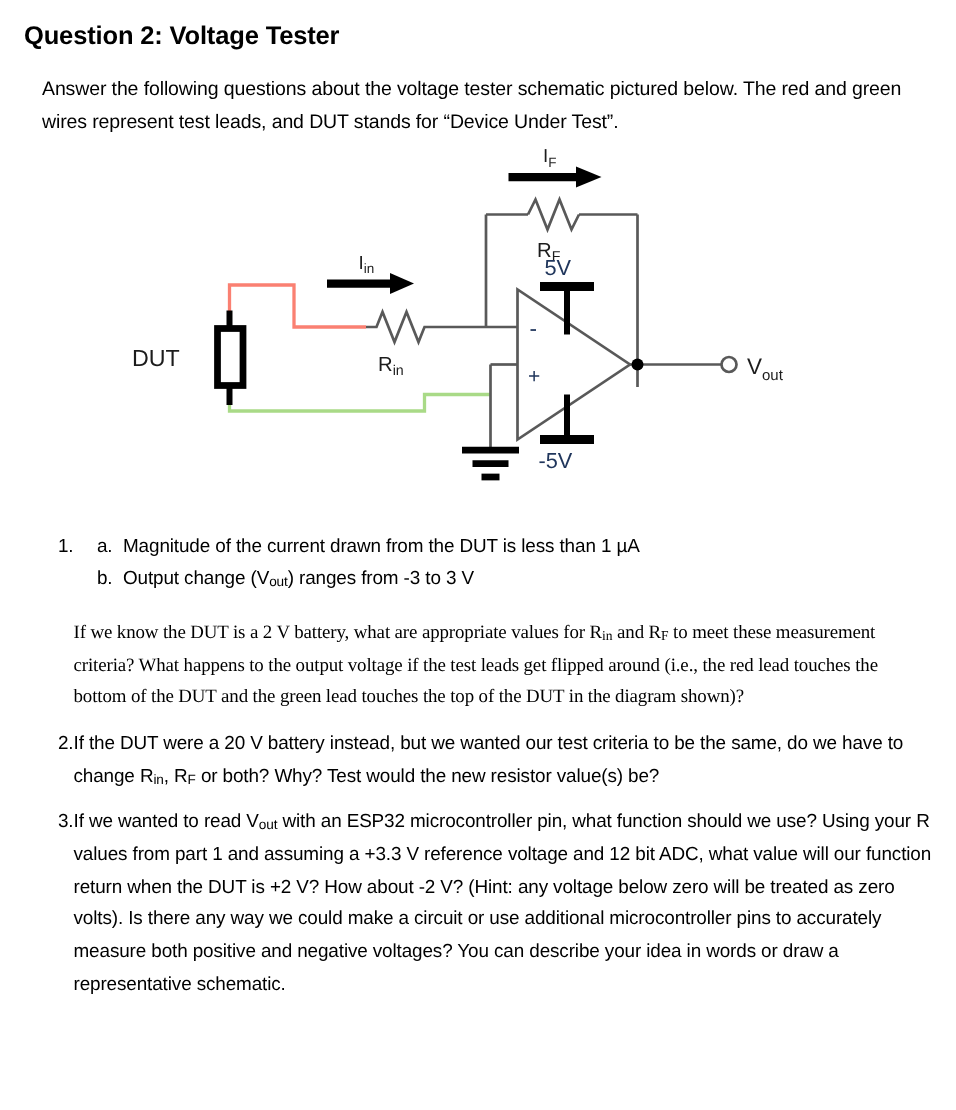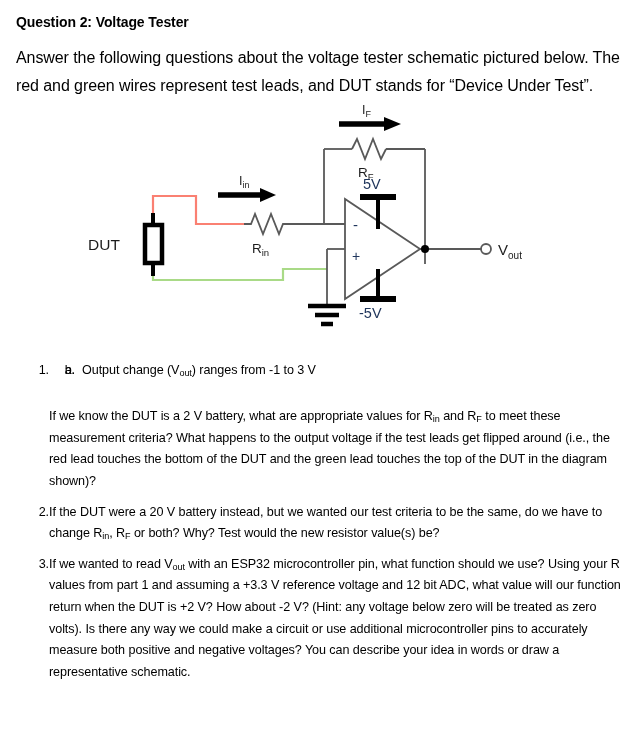--- a/index.html
+++ b/index.html
@@ -16,30 +16,30 @@
     position: relative;
   }
   .page {
     position: relative;
     width: 637px;
     height: 740px;
     box-sizing: border-box;
     padding: 0 16px;
   }
   .q-title {
-    font-size: 14px;
+    font-size: 17px;
     font-weight: bold;
     letter-spacing: -0.1px;
     margin: 13px 0 0 0;
     line-height: 1.3;
   }
   .intro {
-    font-size: 16px;
+    font-size: 13px;
     line-height: 1.72;
-    margin: 13px 0 0 0;
+    margin: 13px 0 0 12px;
     letter-spacing: -0.08px;
   }
   
   .schematic-wrap {
     position: relative;
     width: 605px;
     height: 250px;
     margin-left: -16px;
     margin-top: 2px;
   }
@@ -78,21 +78,22 @@
     margin-top: 0px;
   }
   .subnum {
     position: absolute;
     left: 8px;
     top: 0;
     width: 18px;
     text-align: right;
   }
   .para-extra {
-    margin-top: 24px;
+    margin-top: 14px;
+    font-family: Liberation Serif, serif;
   }
   sub {
     font-size: 0.72em;
     line-height: 0;
     vertical-align: -0.2em;
   }
 </style>
 </head>
 <body>
 
@@ -195,24 +196,25 @@
   </div>
 
   <ol class="qlist">
 
     <li class="qitem">
       <span class="qnum">1.</span>
 
       <ol class="sublist">
         <li class="subitem">
           <span class="subnum">a.</span>
+          <span>Magnitude of the current drawn from the DUT is less than 1 µA</span>
         </li>
         <li class="subitem">
           <span class="subnum">b.</span>
-          <span>Output change (V</span><sub>out</sub><span>) ranges from -1 to 3 V</span>
+          <span>Output change (V</span><sub>out</sub><span>) ranges from -3 to 3 V</span>
         </li>
       </ol>
 
       <div class="para-extra">
         <span>If we know the DUT is a 2 V battery, what are appropriate values for R</span><sub>in</sub><span> and R</span><sub>F</sub><span> to meet these measurement criteria?  What happens to the output voltage if the test leads get flipped around (i.e., the red lead touches the bottom of the DUT and the green lead touches the top of the DUT in the diagram shown)?</span>
       </div>
     </li>
 
     <li class="qitem">
       <span class="qnum">2.</span>

